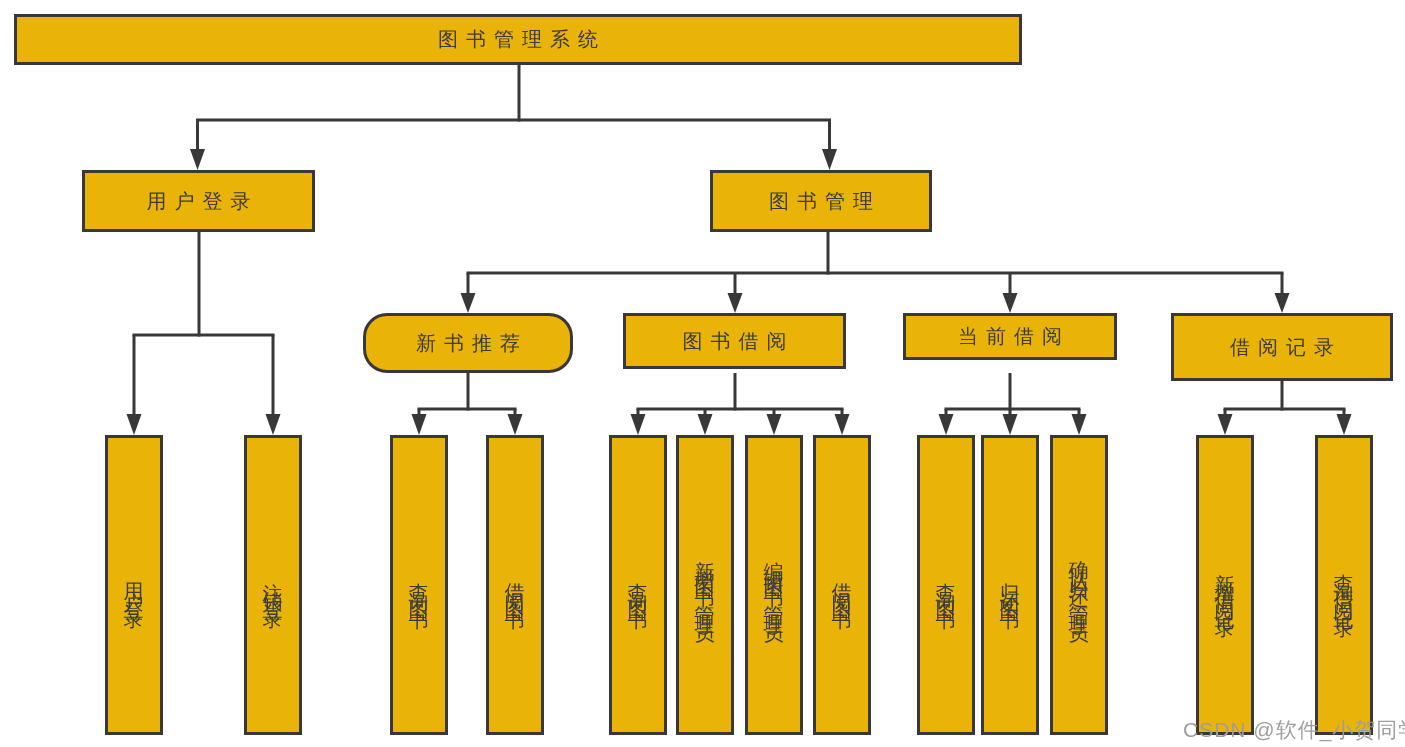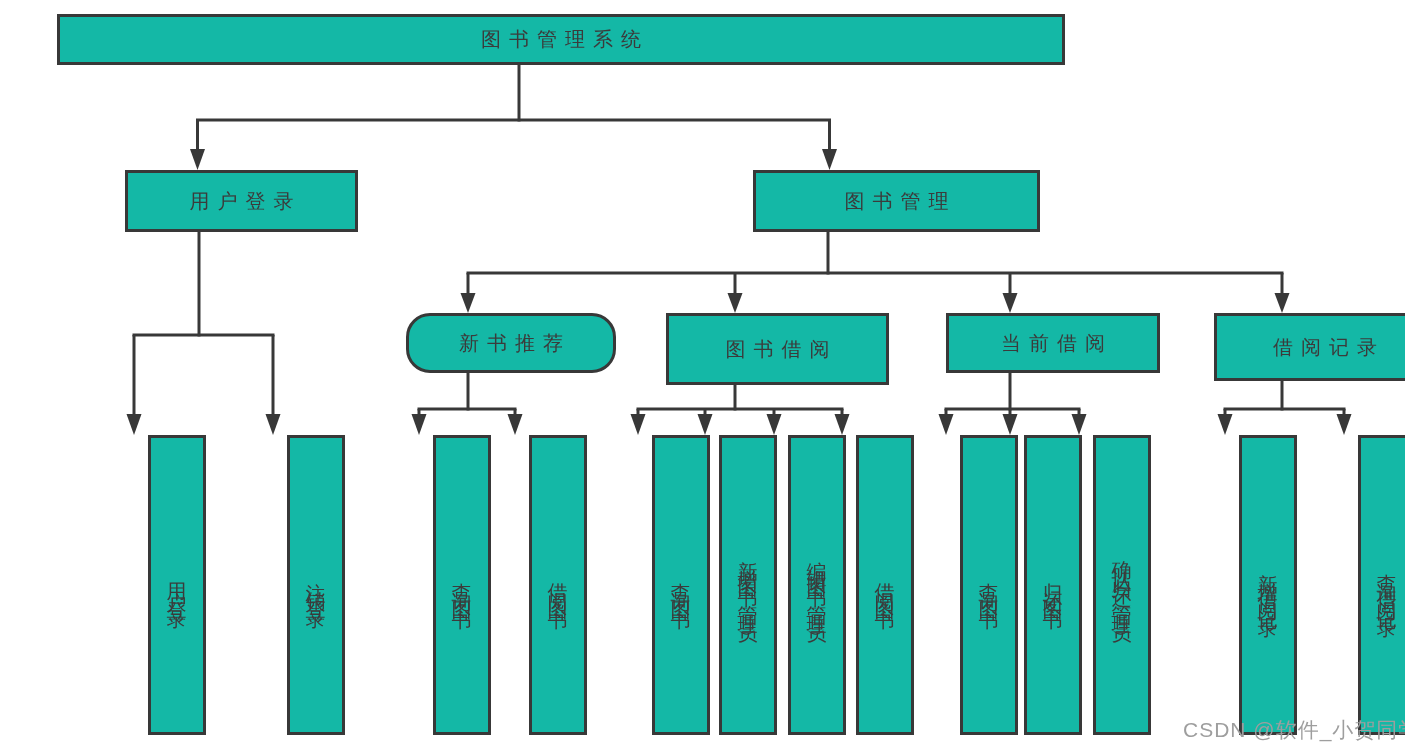--- a/index.html
+++ b/index.html
@@ -14,25 +14,24 @@
     background:var(--bg);
     font-family:"Liberation Sans","DejaVu Sans",sans-serif;
     position:relative;overflow:hidden;
   }
   .stage{position:absolute;inset:0;width:1405px;height:747px;}
   svg.wires{position:absolute;left:0;top:0;z-index:1;}
   .box{
     position:absolute;
     box-sizing:border-box;
     border:3px solid var(--line);
-    background:#14b8a6;
+    background:#eab308;
     color:var(--text);
     display:flex;align-items:center;justify-content:center;
     z-index:2;
-    margin-left:43px;
   }
   .hbox{
     font-size:20px;
     letter-spacing:8px;
     text-indent:8px; 
     white-space:nowrap;
   }
   .root{left:14px;top:14px;width:1008px;height:51px;}
   .leaf{
     top:435px;height:300px;width:58px;
@@ -126,25 +125,25 @@
       <polygon points="1071.5,414 1086.5,414 1079,435"></polygon>
 
       <polygon points="1217.5,414 1232.5,414 1225,435"></polygon>
       <polygon points="1336.5,414 1351.5,414 1344,435"></polygon>
     </g>
   </svg>
 
   <div class="box hbox root">图书管理系统</div>
 
   <div class="box hbox" style="left:82px;top:170px;width:233px;height:62px;">用户登录</div>
-  <div class="box hbox" style="left:710px;top:170px;width:287px;height:62px;">图书管理</div>
+  <div class="box hbox" style="left:710px;top:170px;width:222px;height:62px;">图书管理</div>
 
   <div class="box hbox" style="left:363px;top:313px;width:210px;height:60px;border-radius:24px;">新书推荐</div>
-  <div class="box hbox" style="left:623px;top:313px;width:223px;height:72px;">图书借阅</div>
-  <div class="box hbox" style="left:903px;top:313px;width:214px;height:60px;">当前借阅</div>
+  <div class="box hbox" style="left:623px;top:313px;width:223px;height:56px;">图书借阅</div>
+  <div class="box hbox" style="left:903px;top:313px;width:214px;height:47px;">当前借阅</div>
   <div class="box hbox" style="left:1171px;top:313px;width:222px;height:68px;">借阅记录</div>
 
   <div class="box leaf" style="left:105px;">用户登录</div>
   <div class="box leaf" style="left:244px;">注销登录</div>
 
   <div class="box leaf" style="left:390px;">查询图书</div>
   <div class="box leaf" style="left:486px;">借阅图书</div>
 
   <div class="box leaf" style="left:609px;">查询图书</div>
   <div class="box leaf" style="left:676px;">新增图书（管理员）</div>

